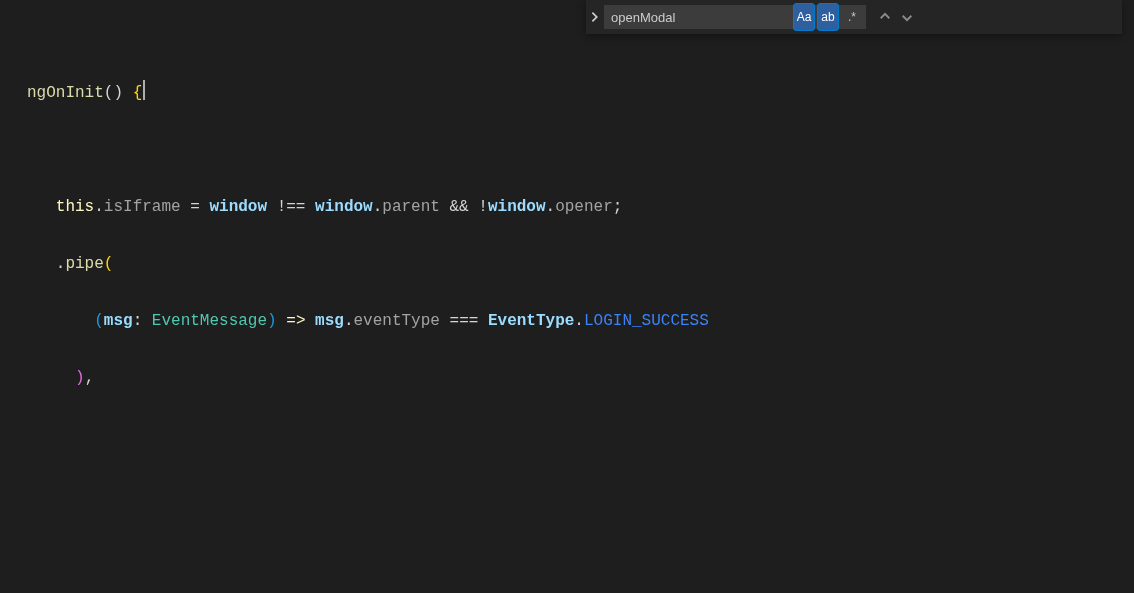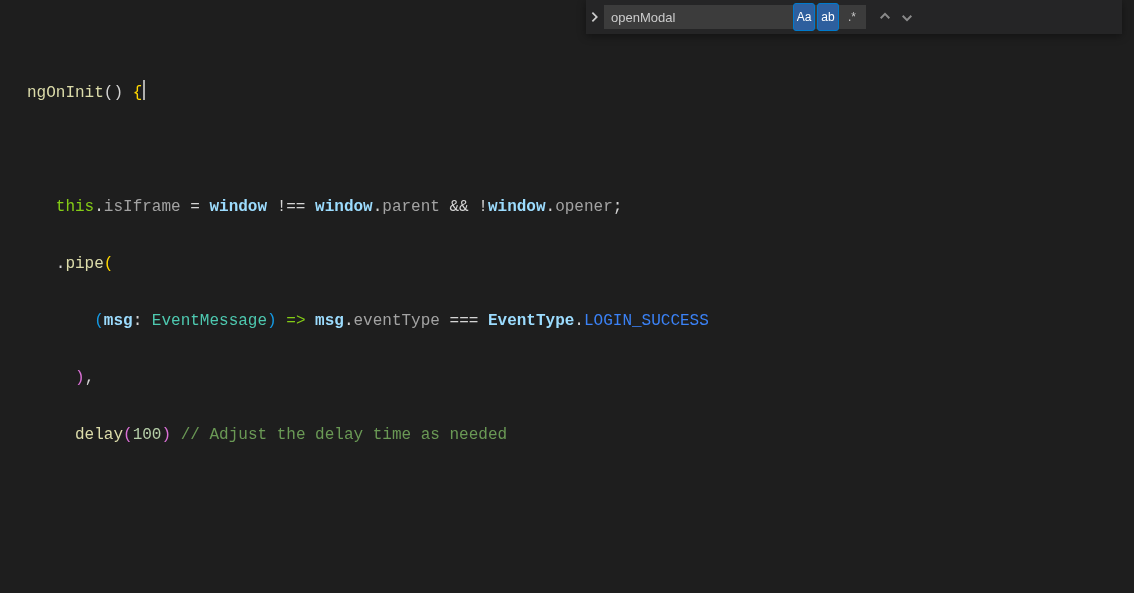--- a/index.html
+++ b/index.html
@@ -26,21 +26,21 @@
     display: inline-block;
     width: 2px;
     height: 20px;
     background: #aeafad;
     vertical-align: text-bottom;
     margin-left: 1px;
     margin-bottom: 2px;
   }
   
   .fn   { color: #dcdcaa; }
-  .kw   { color: #84cc16; }
+  .kw   { color: #fef9c3; }
   .var  { color: #9cdcfe; font-weight: bold; }
   .prop { color: #a3a3a3; }
   .type { color: #4ec9b0; }
   .num  { color: #b5cea8; }
   .cmt  { color: #6a9955; }
   .const{ color: #3b82f6; }
   .pun  { color: #d4d4d4; }
   .yel  { color: #ffd700; }
   .pnk  { color: #da70d6; }
   .blu  { color: #149ae4; }
@@ -128,21 +128,20 @@
 </head>
 <body>
 
 <div class="editor">
 <div><span class="fn">ngOnInit</span><span class="pun">() </span><span class="yel">{</span><span class="cursor"></span></div>
 <div> </div>
 <div>   <span class="kw">this</span><span class="pun">.</span><span class="prop">isIframe</span><span class="pun"> = </span><span class="var">window</span><span class="pun"> !== </span><span class="var">window</span><span class="pun">.</span><span class="prop">parent</span><span class="pun"> &amp;&amp; !</span><span class="var">window</span><span class="pun">.</span><span class="prop">opener</span><span class="pun">;</span></div>
 <div>   .<span class="fn">pipe</span><span class="yel">(</span></div>
 <div>       <span class="blu">(</span><span class="var">msg</span><span class="pun">: </span><span class="type">EventMessage</span><span class="blu">)</span><span class="kw"> =&gt; </span><span class="var">msg</span><span class="pun">.</span><span class="prop">eventType</span><span class="pun"> === </span><span class="var">EventType</span><span class="pun">.</span><span class="const">LOGIN_SUCCESS</span></div>
 <div>     <span class="pnk">)</span><span class="pun">,</span></div>
-<div>     <span class="fn">delay</span><span class="pnk">(</span><span class="num">100</span><span class="pnk">)</span> <span class="cmt">// Adjust the delay time as needed</span></div>
 
 
 
 
 
 
 
 
 
 

